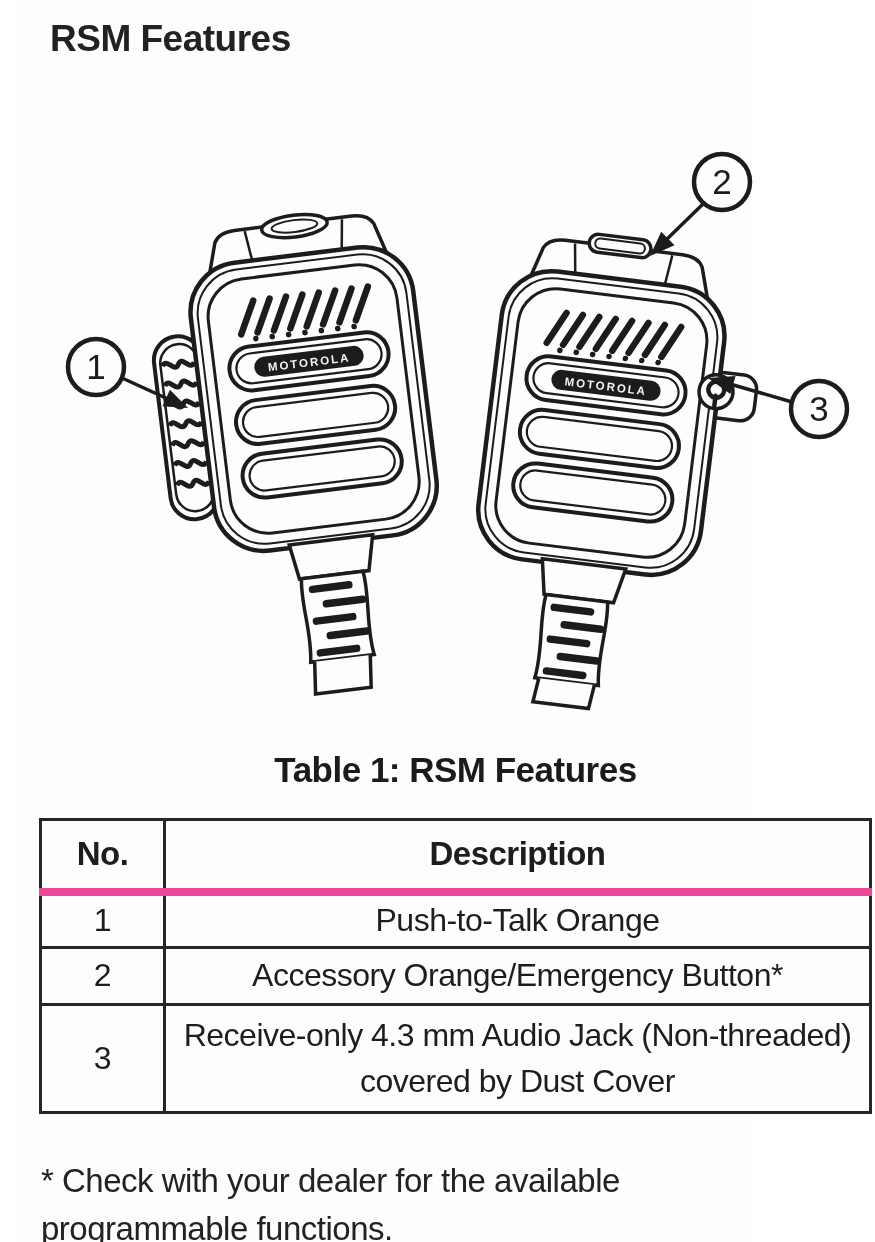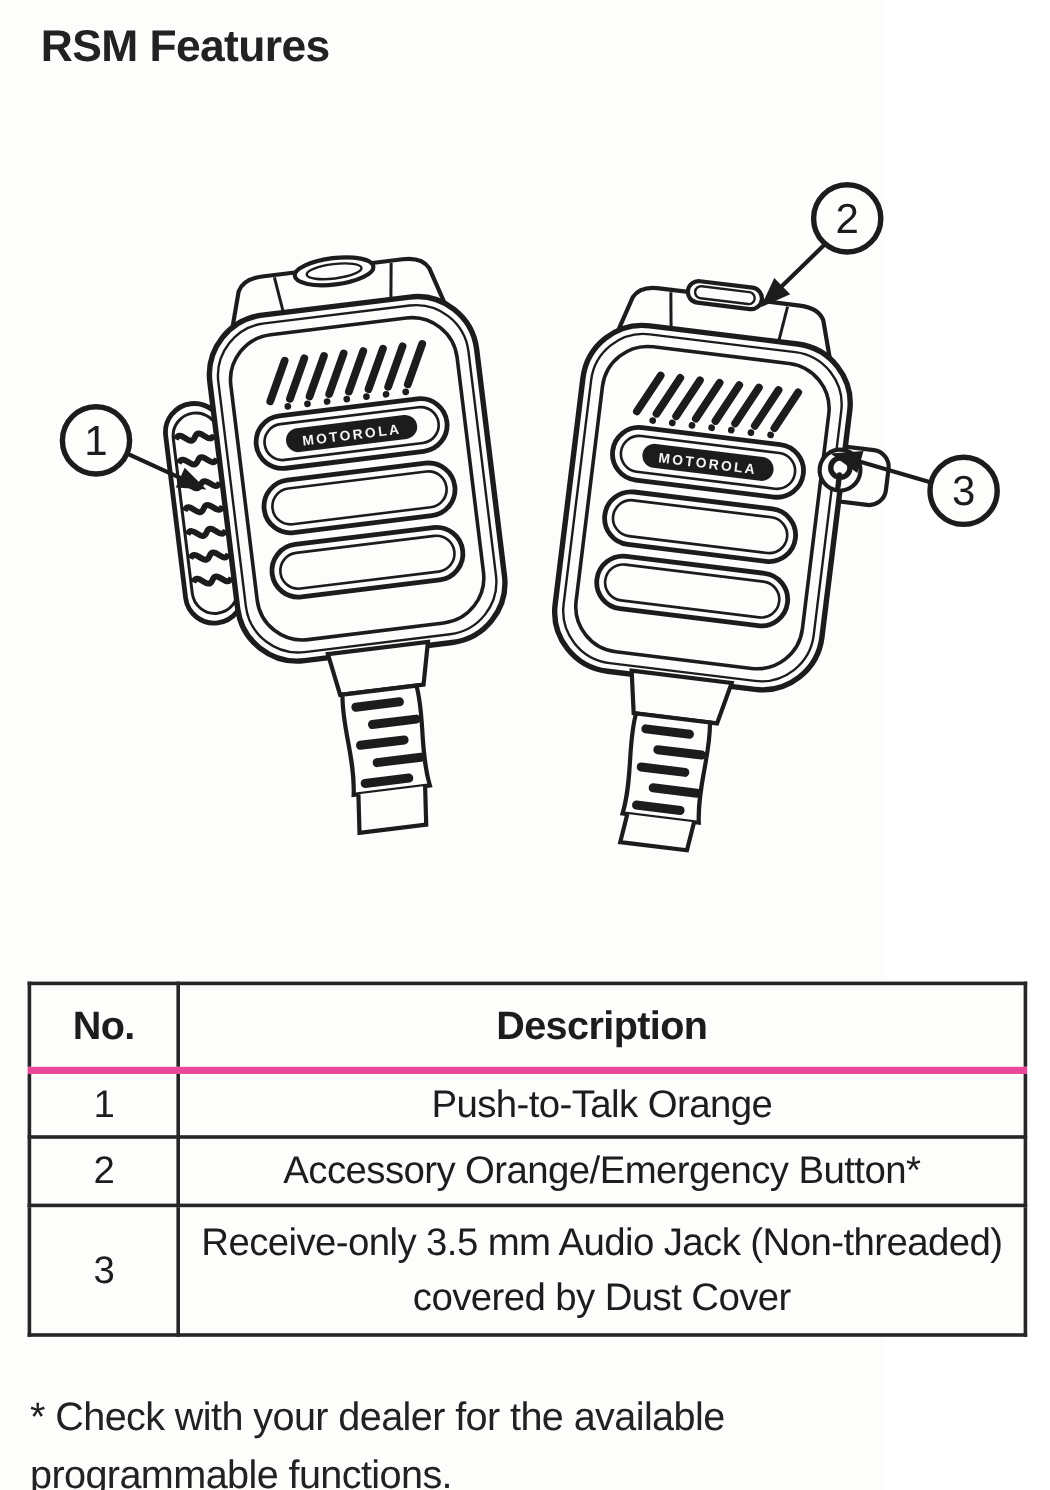--- a/index.html
+++ b/index.html
@@ -3,41 +3,41 @@
 <meta charset="utf-8">
 <style>
   html,body{margin:0;padding:0;}
   body{
     width:875px;height:1242px;
     background:#ffffff;
     font-family:"Liberation Sans", sans-serif;
     color:#1d1d1d;
     overflow:hidden;
   }
-  .page{position:relative;width:738px;height:1242px;background:#fdfdfc;}
+  .page{position:relative;width:738px;height:1242px;background:#fdfdfc;margin-left:16px;}
   .page-title{
     position:absolute;left:34px;top:18px;
     font-size:37px;font-weight:bold;letter-spacing:-0.5px;color:#222;
   }
   .figure-svg{position:absolute;left:0;top:106px;}
   .table-caption{
     position:absolute;left:23px;top:750px;width:833px;
     text-align:center;font-size:35px;font-weight:bold;letter-spacing:-0.5px;color:#1b1b1b;
   }
   table.features{
     position:absolute;left:23px;top:818px;width:833px;
     border-collapse:collapse;table-layout:fixed;
     background:#fdfdfc;
   }
   table.features,table.features th,table.features td{
     border:3px solid #262626;
   }
   table.features th{
     font-size:33px;font-weight:bold;letter-spacing:-0.5px;
-    padding:0 6px;border-bottom:6px solid #ec4899;
+    padding:0 6px;border-bottom:8px solid #ec4899;
   }
   table.features td{
     font-size:32px;letter-spacing:-0.5px;text-align:center;vertical-align:middle;
     padding:2px 8px;line-height:1.42;
   }
   col.c-no{width:124px;}
   tr.hdr{height:72px;}
   tr.r1{height:56px;}
   tr.r2{height:57px;}
   tr.r3{height:108px;}
@@ -201,20 +201,21 @@
     </g>
 
     <g>
       <line class="ink" stroke-width="3.5" x1="776" y1="296" x2="714" y2="278"></line>
       <polygon class="inkfill" points="692,272 719.6,269.9 714.4,288.1"></polygon>
       <circle class="ink paper" stroke-width="4.5" cx="803" cy="303" r="28"></circle>
       <text x="803" y="315" text-anchor="middle" font-size="35" fill="#1c1c1c">3</text>
     </g>
   </svg>
 
+  <div class="table-caption">Table 1: RSM Features</div>
 
   <table class="features">
     <colgroup>
         <col class="c-no">
         <col class="c-desc">
       </colgroup>
     <thead>
       <tr class="hdr">
         <th>No.</th>
         <th>Description</th>
@@ -224,20 +225,20 @@
       <tr class="r1">
         <td>1</td>
         <td>Push-to-Talk Orange</td>
       </tr>
       <tr class="r2">
         <td>2</td>
         <td>Accessory Orange/Emergency Button*</td>
       </tr>
       <tr class="r3">
         <td>3</td>
-        <td>Receive-only 3.5 mm Audio Jack (Non-threaded) covered by Dust Cover</td>
+        <td>Receive-only 4.3 mm Audio Jack (Non-threaded) covered by Dust Cover</td>
       </tr>
     </tbody>
   </table>
 
   <p class="footnote">* Check with your dealer for the available programmable functions.</p>
 
 </div>
 
 </body></html>

